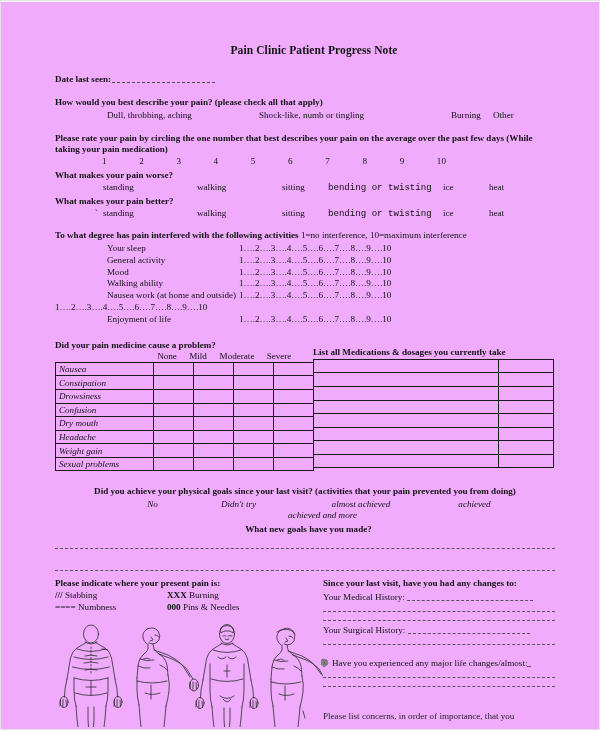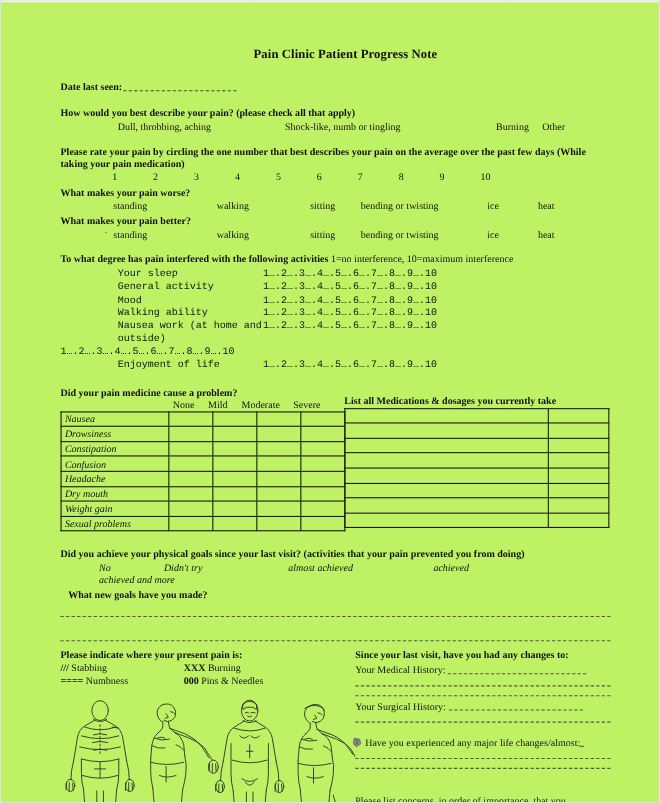--- a/index.html
+++ b/index.html
@@ -11,21 +11,21 @@
     width: 600px;
     height: 730px;
     overflow: hidden;
     font-family: "Liberation Serif", "DejaVu Serif", serif;
     color: #111111;
   }
   .page {
     position: relative;
     width: 600px;
     height: 730px;
-    background: #bef264;
+    background: #f0abfc;
     box-sizing: border-box;
     border-left: 1px solid #e3e3e3;
     border-right: 1px solid #e6e6e6;
     border-bottom: 1px solid #e0e0e0;
     overflow: hidden;
   }
   .page::before {
     content: "";
     position: absolute;
     left: 0; top: 0; right: 0;
@@ -81,28 +81,28 @@
     text-align: left;
     font-size: 9.1px;
   }
 
   .sub-q { margin-top: 2.5px; }
   .pain-opts { margin: 1.5px 0 0 0; position: relative; padding-left: 48px; }
   .pain-opts span { display: inline-block; }
   .po1 { width: 94px; }
   .po2 { width: 85px; }
   .po3 { width: 46px; }
-  .po4 { width: 115px; }
+  .po4 { width: 115px; font-family: Liberation Mono, monospace; }
   .po5 { width: 46px; }
   .tickmark { position: absolute; left: 40px; top: 1px; font-size: 8px; }
 
   .block-interf { margin-top: 11px; }
   .interf-head .norm { font-weight: normal; }
   .interf-rows { margin: 1.5px 0 0 0; }
-  .interf-row { display: flex; font-size: 9.1px; line-height: 1.30; font-family: Liberation Mono, monospace; }
+  .interf-row { display: flex; font-size: 9.1px; line-height: 1.30; }
   .interf-label { width: 184px; padding-left: 52px; box-sizing: border-box; }
   .interf-scale { white-space: pre; }
 
   .block-meds { margin-top: 14px; display: flex; justify-content: space-between; }
   .meds-left { width: 258px; }
   .meds-right { width: 242px; padding-top: 7px; }
 
   .sx-head { font-weight: bold; font-size: 9.1px; }
   .sx-colheads { display: flex; font-size: 9.1px; margin: 1px 0 1px 96px; }
   .sx-colheads span { display: inline-block; text-align: center; }
@@ -127,21 +127,21 @@
   table.sx-table { width: 238px; }
   table.sx-table td.sx-name { width: 94px; }
   table.sx-table td.sx-cell { width: 36px; }
 
   .meds-title { font-weight: bold; font-size: 9.1px; margin-bottom: 2px; }
   table.med-table { width: 232px; }
   table.med-table td { height: 12.6px; font-style: normal; }
   table.med-table td.m1 { width: 181px; }
   table.med-table td.m2 { width: 51px; }
 
-  .block-goals { margin-top: 15px; }
+  .block-goals { margin-top: 15px; text-align: center; }
   .goal-opts { margin: 1.5px 0 0 35px; font-style: italic; }
   .goal-opts span { display: inline-block; }
   .g1 { width: 59px; }
   .g2 { width: 113px; }
   .g3 { width: 132px; }
   .g4 { width: 95px; }
   .new-goals { margin-top: 3px; padding-left: 7px; }
 
   .hr-dash {
     border: 0;
@@ -276,49 +276,49 @@
         <table class="grid sx-table">
           <tbody>
               <tr>
             <td class="sx-name">Nausea</td>
             <td class="sx-cell"></td>
             <td class="sx-cell"></td>
             <td class="sx-cell"></td>
             <td class="sx-cell"></td>
           </tr>
           <tr>
+            <td class="sx-name">Constipation</td>
+            <td class="sx-cell"></td>
+            <td class="sx-cell"></td>
+            <td class="sx-cell"></td>
+            <td class="sx-cell"></td>
+          </tr>
+          <tr>
             <td class="sx-name">Drowsiness</td>
             <td class="sx-cell"></td>
             <td class="sx-cell"></td>
             <td class="sx-cell"></td>
             <td class="sx-cell"></td>
           </tr>
           <tr>
-            <td class="sx-name">Constipation</td>
-            <td class="sx-cell"></td>
-            <td class="sx-cell"></td>
-            <td class="sx-cell"></td>
-            <td class="sx-cell"></td>
-          </tr>
-          <tr>
             <td class="sx-name">Confusion</td>
             <td class="sx-cell"></td>
             <td class="sx-cell"></td>
             <td class="sx-cell"></td>
             <td class="sx-cell"></td>
           </tr>
           <tr>
+            <td class="sx-name">Dry mouth</td>
+            <td class="sx-cell"></td>
+            <td class="sx-cell"></td>
+            <td class="sx-cell"></td>
+            <td class="sx-cell"></td>
+          </tr>
+          <tr>
             <td class="sx-name">Headache</td>
-            <td class="sx-cell"></td>
-            <td class="sx-cell"></td>
-            <td class="sx-cell"></td>
-            <td class="sx-cell"></td>
-          </tr>
-          <tr>
-            <td class="sx-name">Dry mouth</td>
             <td class="sx-cell"></td>
             <td class="sx-cell"></td>
             <td class="sx-cell"></td>
             <td class="sx-cell"></td>
           </tr>
           <tr>
             <td class="sx-name">Weight gain</td>
             <td class="sx-cell"></td>
             <td class="sx-cell"></td>
             <td class="sx-cell"></td>

